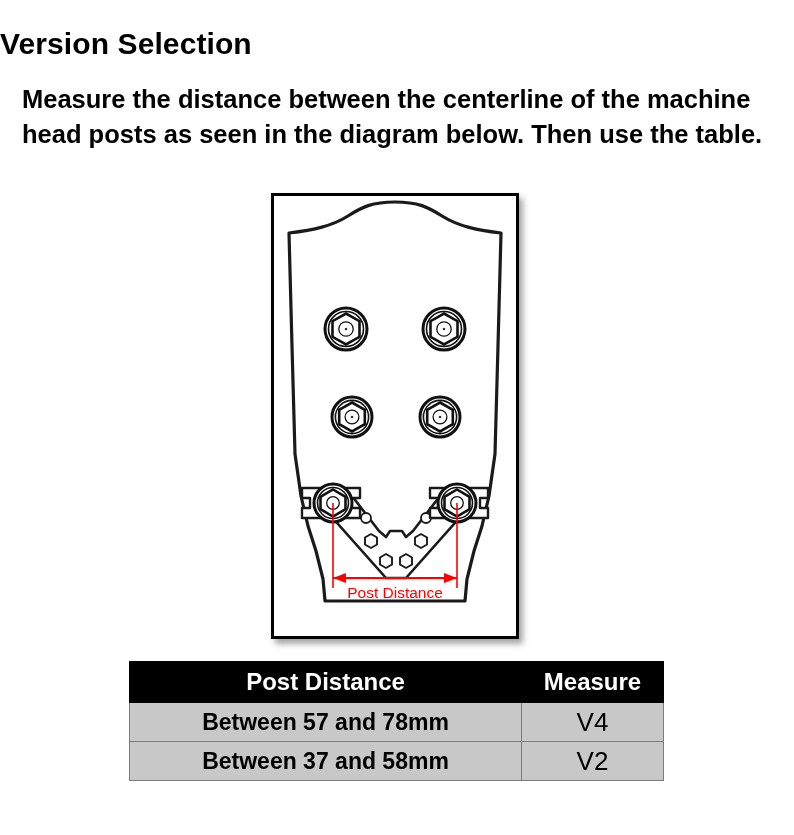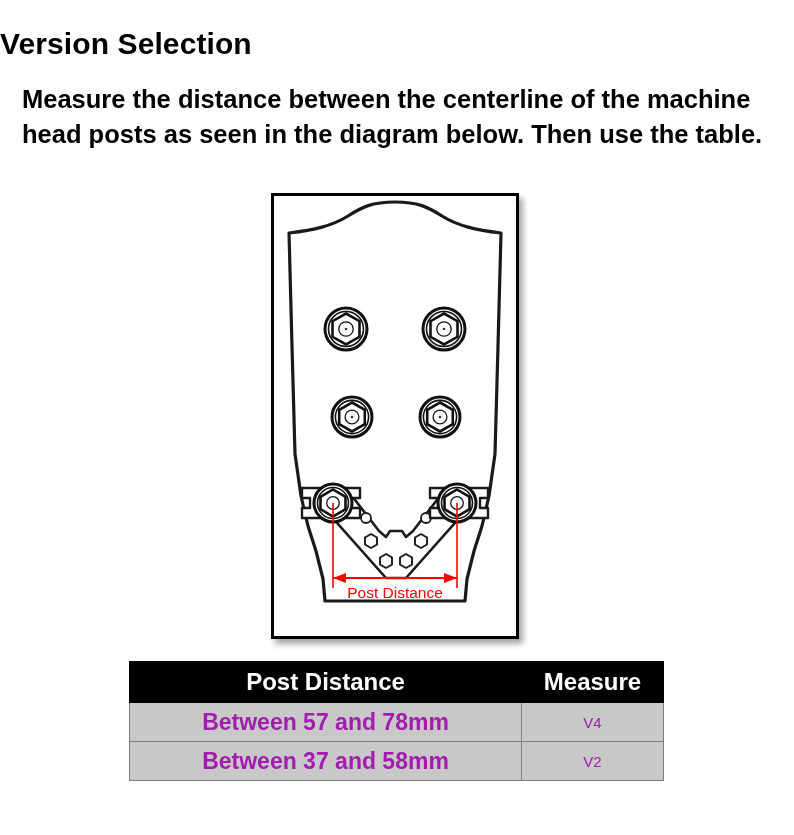--- a/index.html
+++ b/index.html
@@ -86,25 +86,25 @@
     background: #000000;
     color: #ffffff;
     font-size: 24px;
     font-weight: bold;
     border-color: #000000;
     height: 41px;
   }
   .version-table tbody td {
     font-size: 23px;
     font-weight: bold;
-    color: #a21caf;
+    color: #000000;
   }
   .version-table tbody td.version-cell {
     font-weight: normal;
-    font-size: 15px;
+    font-size: 26px;
   }
   .version-table tbody tr.row-shaded td {
     background: #c8c8c8;
   }
   .version-table tbody tr.row-plain td {
     background: #ffffff;
   }
   .col-distance { width: 392px; }
   .col-version  { width: 142px; }
 </style>

